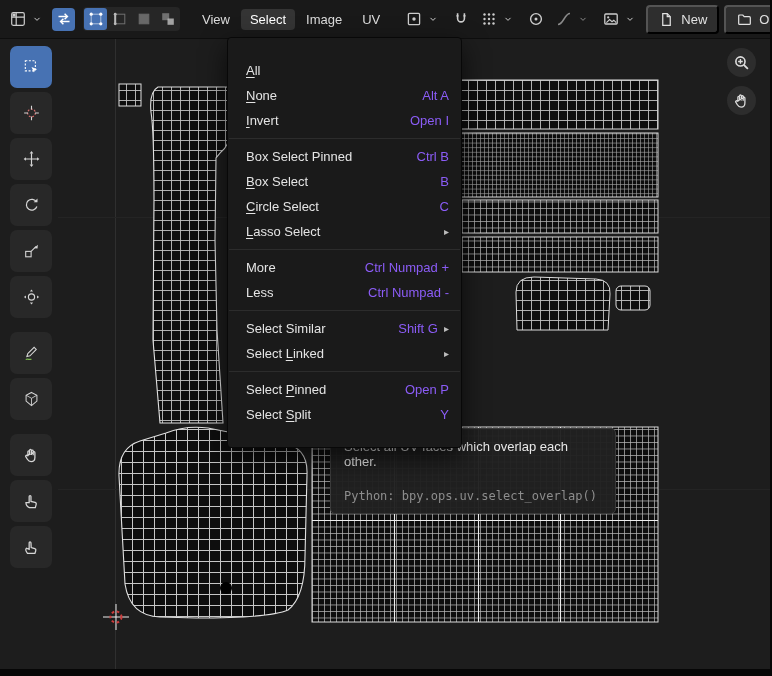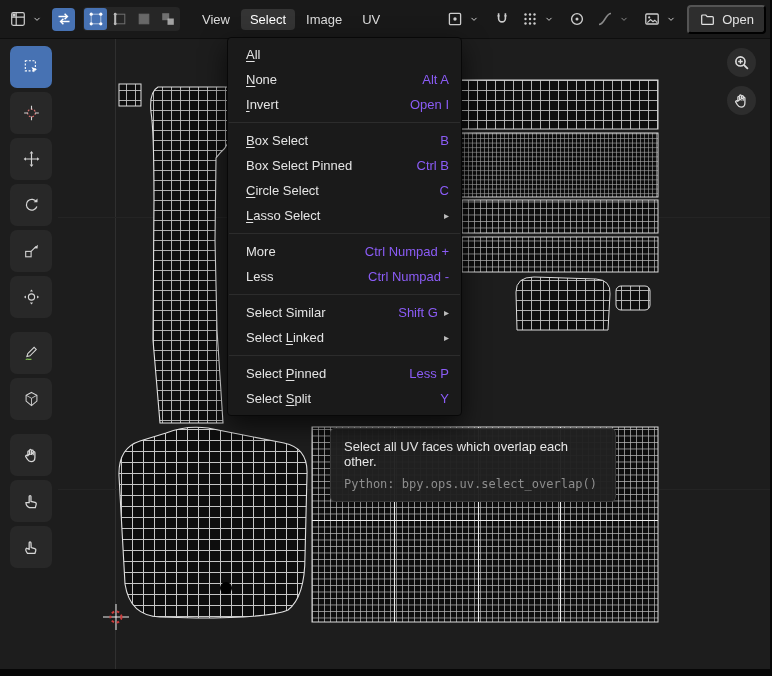--- a/index.html
+++ b/index.html
@@ -36,35 +36,35 @@
 
   
   .navbtn{position:absolute;width:29px;height:29px;border-radius:50%;background:#2d2d2d;
     display:flex;align-items:center;justify-content:center;color:#dddddd;z-index:8;}
   .navbtn svg{width:17px;height:17px;}
   #nav-zoom{top:48px;left:727px;}
   #nav-pan{top:86px;left:727px;}
 
   
   #select-menu{position:absolute;left:227px;top:37px;width:233px;background:#1a1a1a;
-    border:1px solid #080808;border-radius:4px;padding:4px 0;z-index:30;
+    border:1px solid #080808;border-radius:4px;padding:20px 0;z-index:30;
     box-shadow:0 10px 26px rgba(0,0,0,.65);font-size:13px;}
   .mi{display:flex;align-items:center;height:25px;padding:0 12px 0 18px;color:#e4e4e4;}
   .mi u{text-decoration:underline;text-underline-offset:2px;}
   .mi .right{margin-left:auto;display:flex;align-items:center;gap:6px;}
   .mi .sc{color:#8b5cf6;}
   .mi .sub{color:#bdbdbd;font-size:10px;}
   .mi.hl{background:#5e5e5e;color:#fff;}
   .msep{height:1px;background:#2c2c2c;margin:5px 1px;}
 
   
   #tooltip{position:absolute;left:330px;top:428px;width:286px;background:rgba(33,33,33,.97);
     border:1px solid #3b3b3b;border-radius:5px;padding:10px 13px;z-index:25;box-sizing:border-box;}
   .tt-title{font-size:13px;color:#e8e8e8;}
-  .tt-py{font-size:12px;color:#8d8d8d;font-family:"DejaVu Sans Mono",monospace;margin-top:8px;}
+  .tt-py{font-size:12px;color:#8d8d8d;font-family:"DejaVu Sans Mono",monospace;margin-top:20px;}
 
   
   #uv-canvas{position:absolute;left:0;top:0;z-index:1;}
 
   
   #strip-bottom{position:absolute;left:0;right:0;bottom:0;height:7px;background:#060606;z-index:40;}
   #strip-right{position:absolute;top:0;bottom:0;right:0;width:2px;background:#060606;z-index:40;}
 </style>
 </head>
 <body>
@@ -274,20 +274,29 @@
           </span>
         <span class="icn chev">
             <svg viewBox="0 0 16 16">
               <path d="M4 6.2l4 4 4-4" fill="none" stroke="currentColor" stroke-width="1.6"></path>
             </svg>
           </span>
       </div>
       <button class="btn">
         <span class="icn">
             <svg viewBox="0 0 16 16">
+              <path d="M4 1.8h4.8l3.2 3.2v9.2H4z" fill="none" stroke="currentColor" stroke-width="1.3"></path>
+              <path d="M8.8 1.8v3.2H12" fill="none" stroke="currentColor" stroke-width="1.3"></path>
+            </svg>
+          </span>
+        <span>New</span>
+      </button>
+      <button class="btn">
+        <span class="icn">
+            <svg viewBox="0 0 16 16">
               <path d="M1.8 4.2a1 1 0 0 1 1-1h3.4l1.5 1.8h5.5a1 1 0 0 1 1 1v6.2a1 1 0 0 1-1 1H2.8a1 1 0 0 1-1-1z" fill="none" stroke="currentColor" stroke-width="1.3"></path>
             </svg>
           </span>
         <span>Open</span>
       </button>
     </div>
   </header>
 
   <div id="toolbar">
       <div class="tool active">
@@ -419,29 +428,29 @@
         </span>
       </div>
       <div class="mi">
         <span class="lbl"><u>I</u>nvert</span>
         <span class="right">
           <span class="sc">Open I</span>
         </span>
       </div>
       <div class="msep"></div>
       <div class="mi">
+        <span class="lbl">Box Select Pinned</span>
+        <span class="right">
+          <span class="sc">Ctrl B</span>
+        </span>
+      </div>
+      <div class="mi">
         <span class="lbl"><u>B</u>ox Select</span>
         <span class="right">
           <span class="sc">B</span>
-        </span>
-      </div>
-      <div class="mi">
-        <span class="lbl">Box Select Pinned</span>
-        <span class="right">
-          <span class="sc">Ctrl B</span>
         </span>
       </div>
       <div class="mi">
         <span class="lbl"><u>C</u>ircle Select</span>
         <span class="right">
           <span class="sc">C</span>
         </span>
       </div>
       <div class="mi">
         <span class="lbl"><u>L</u>asso Select</span>
@@ -473,21 +482,21 @@
       <div class="mi">
         <span class="lbl">Select <u>L</u>inked</span>
         <span class="right">
           <span class="sub">▸</span>
         </span>
       </div>
       <div class="msep"></div>
       <div class="mi">
         <span class="lbl">Select <u>P</u>inned</span>
         <span class="right">
-          <span class="sc">Less P</span>
+          <span class="sc">Open P</span>
         </span>
       </div>
       <div class="mi">
         <span class="lbl">Select <u>S</u>plit</span>
         <span class="right">
           <span class="sc">Y</span>
         </span>
       </div>
     </div>
 

